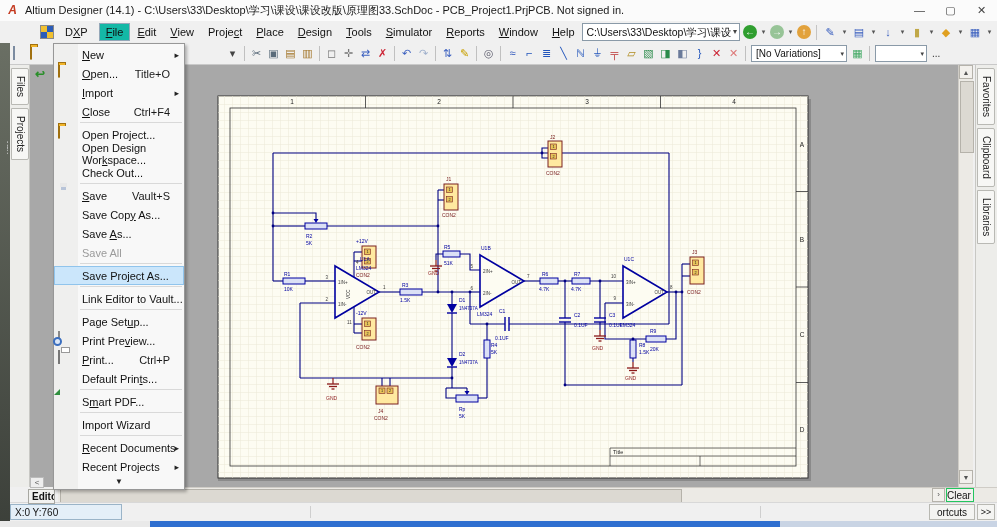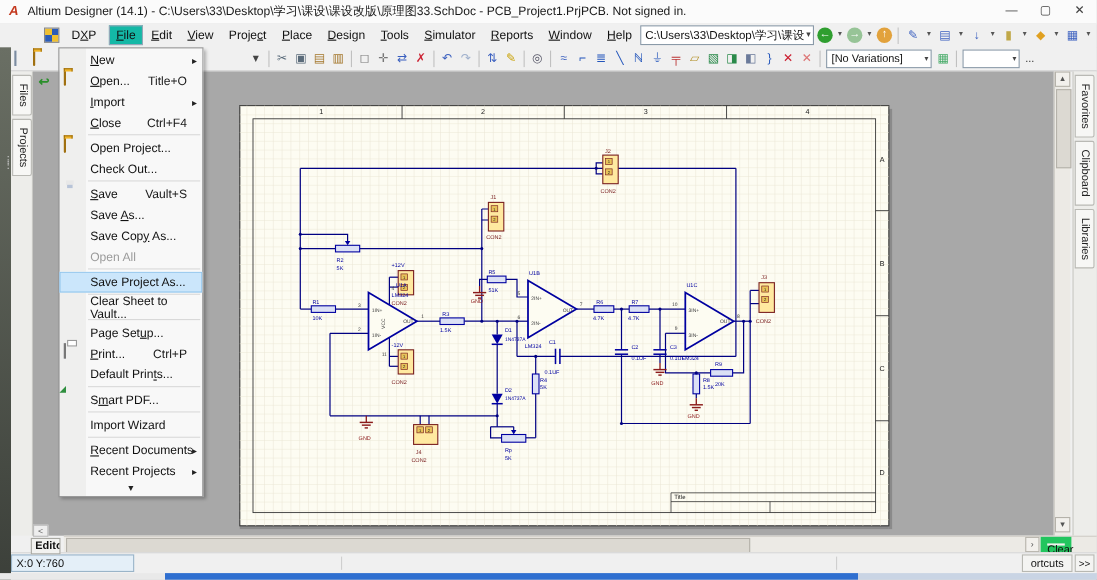--- a/index.html
+++ b/index.html
@@ -78,22 +78,22 @@
   #vscroll{position:absolute;left:958px;top:65px;width:15px;height:422px;background:#eceae5;
            border-left:1px solid #cfccc6;box-sizing:border-box;}
   .sbtn{position:absolute;left:0;width:14px;height:14px;background:#f2f0ec;border:1px solid #b5b2aa;
         font-size:7px;color:#555;text-align:center;line-height:13px;box-sizing:border-box;}
   #vthumb{position:absolute;left:1px;top:16px;width:12px;height:70px;background:#dcd9d2;border:1px solid #b5b2aa;}
   #hscroll{position:absolute;left:58px;top:487px;width:939px;height:15px;background:#eceae5;
            border-top:1px solid #cfccc6;box-sizing:border-box;}
   #hthumb{position:absolute;left:2px;top:1px;width:620px;height:12px;background:#dcd9d2;border:1px solid #b5b2aa;}
   #hbtn-right{position:absolute;left:874px;top:0;width:13px;height:14px;background:#f2f0ec;border:1px solid #b5b2aa;
               font-size:8px;color:#555;text-align:center;line-height:12px;box-sizing:border-box;}
-  #clear-btn{position:absolute;left:888px;top:0;width:28px;height:14px;background:#f2f1ee;border:6px solid #22c55e;
-             font-size:10px;text-align:right;line-height:13px;box-sizing:border-box;}
+  #clear-btn{position:absolute;left:888px;top:0;width:28px;height:14px;background:#f2f1ee;border:1px solid #22c55e;
+             font-size:10px;text-align:left;line-height:13px;box-sizing:border-box;}
   
   #tab-scroll-left{position:absolute;left:30px;top:477px;width:14px;height:11px;background:#eee;
              border:1px solid #bbb;font-size:8px;color:#555;text-align:center;line-height:9px;box-sizing:border-box;}
   #doc-tab{position:absolute;left:28px;top:489px;width:27px;height:15px;background:#f2f2f0;
            border:1px solid #a8a8a2;font-weight:bold;font-size:10px;line-height:13px;
            padding-left:3px;overflow:hidden;white-space:nowrap;box-sizing:border-box;z-index:3;}
   #statusbar{position:absolute;left:10px;top:502px;width:987px;height:19px;background:#f0f0f0;
              border-top:1px solid #d8d8d8;box-sizing:border-box;}
   #coords{position:absolute;left:0;top:1px;width:112px;height:16px;background:#e4eff8;
           border:1px solid #9ab4c8;font-size:10px;line-height:15px;padding-left:4px;box-sizing:border-box;}
@@ -539,48 +539,55 @@
     <div class="mrow">
       <span><u>C</u>lose</span>
       <span class="sc">Ctrl+F4</span>
     </div>
     <div class="msep"></div>
     <div class="mrow">
       <span class="icn"><span class="ic-folder"></span></span>
       <span>Open Project...</span>
     </div>
     <div class="mrow">
+      <span>Open Design Wor<u>k</u>space...</span>
+    </div>
+    <div class="mrow">
       <span>Check Out...</span>
     </div>
     <div class="msep"></div>
     <div class="mrow">
       <span class="icn"><span class="ic-floppy"></span></span>
       <span><u>S</u>ave</span>
       <span class="sc">Vault+S</span>
     </div>
     <div class="mrow">
+      <span>Save Cop<u>y</u> As...</span>
+    </div>
+    <div class="mrow">
       <span>Save <u>A</u>s...</span>
     </div>
-    <div class="mrow">
-      <span>Save Cop<u>y</u> As...</span>
-    </div>
     <div class="mrow dis">
-      <span>Open All</span>
+      <span>Save All</span>
     </div>
     <div class="msep"></div>
     <div class="mrow sel">
       <span>Save Project As...</span>
     </div>
     <div class="msep"></div>
     <div class="mrow">
-      <span>Clear Sheet to Vault...</span>
+      <span>Link Editor to Vault...</span>
     </div>
     <div class="msep"></div>
     <div class="mrow">
       <span>Page Set<u>u</u>p...</span>
+    </div>
+    <div class="mrow">
+      <span class="icn"><span class="ic-preview"></span></span>
+      <span>Print Pre<u>v</u>iew...</span>
     </div>
     <div class="mrow">
       <span class="icn"><span class="ic-printer"></span></span>
       <span><u>P</u>rint...</span>
       <span class="sc">Ctrl+P</span>
     </div>
     <div class="mrow">
       <span>Default Prin<u>t</u>s...</span>
     </div>
     <div class="msep"></div>

